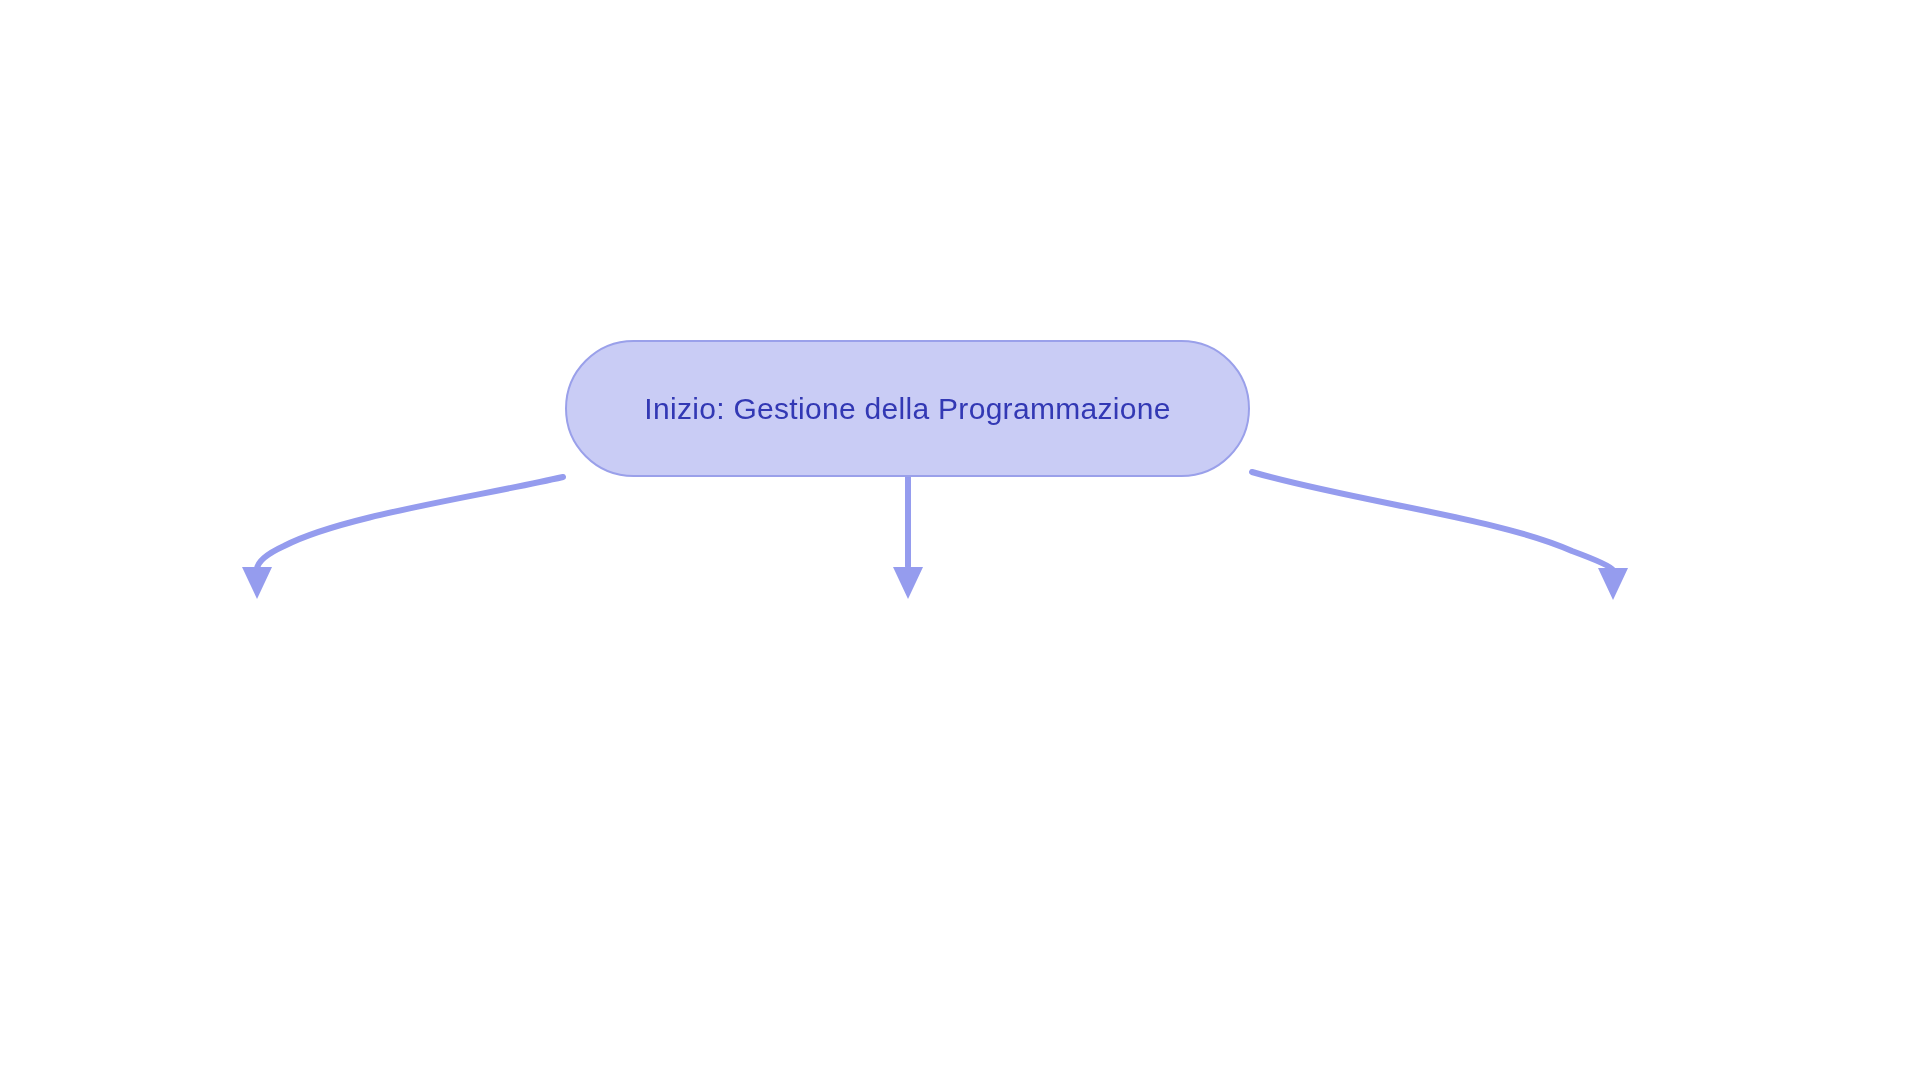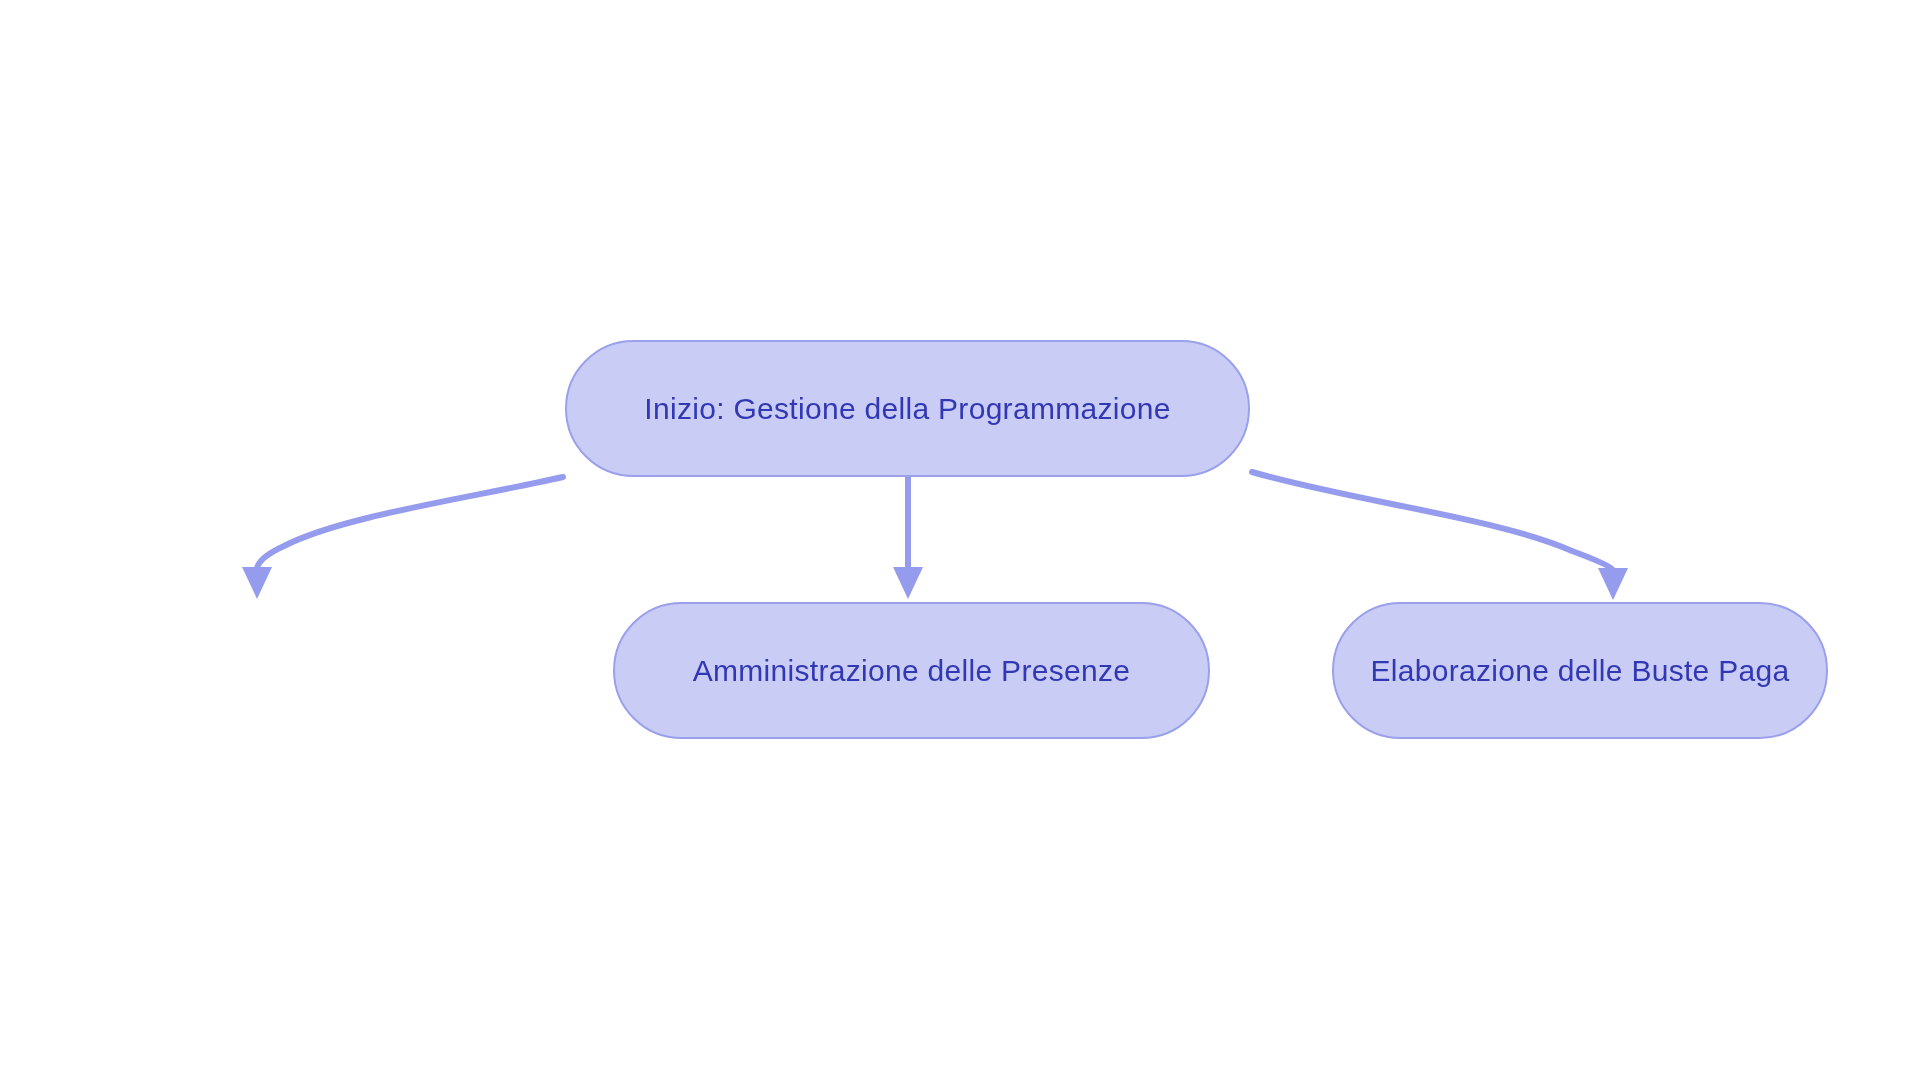--- a/index.html
+++ b/index.html
@@ -73,21 +73,15 @@
       <path class="edge-path" d="M 1252 472 C 1356 502, 1498 518, 1572 551 Q 1610 565 1613 570"></path>
       <polygon class="edge-head" points="1598,568 1628,568 1613,600"></polygon>
     </g>
   </svg>
 
   <div class="flow-node node-root">
     <span>Inizio: Gestione della Programmazione</span>
   </div>
 
 
-  <div class="flow-node node-child2">
-    <span>Amministrazione delle Presenze</span>
-  </div>
 
-  <div class="flow-node node-child3">
-    <span>Elaborazione delle Buste Paga</span>
-  </div>
 
 </div>
 
 </body></html>

